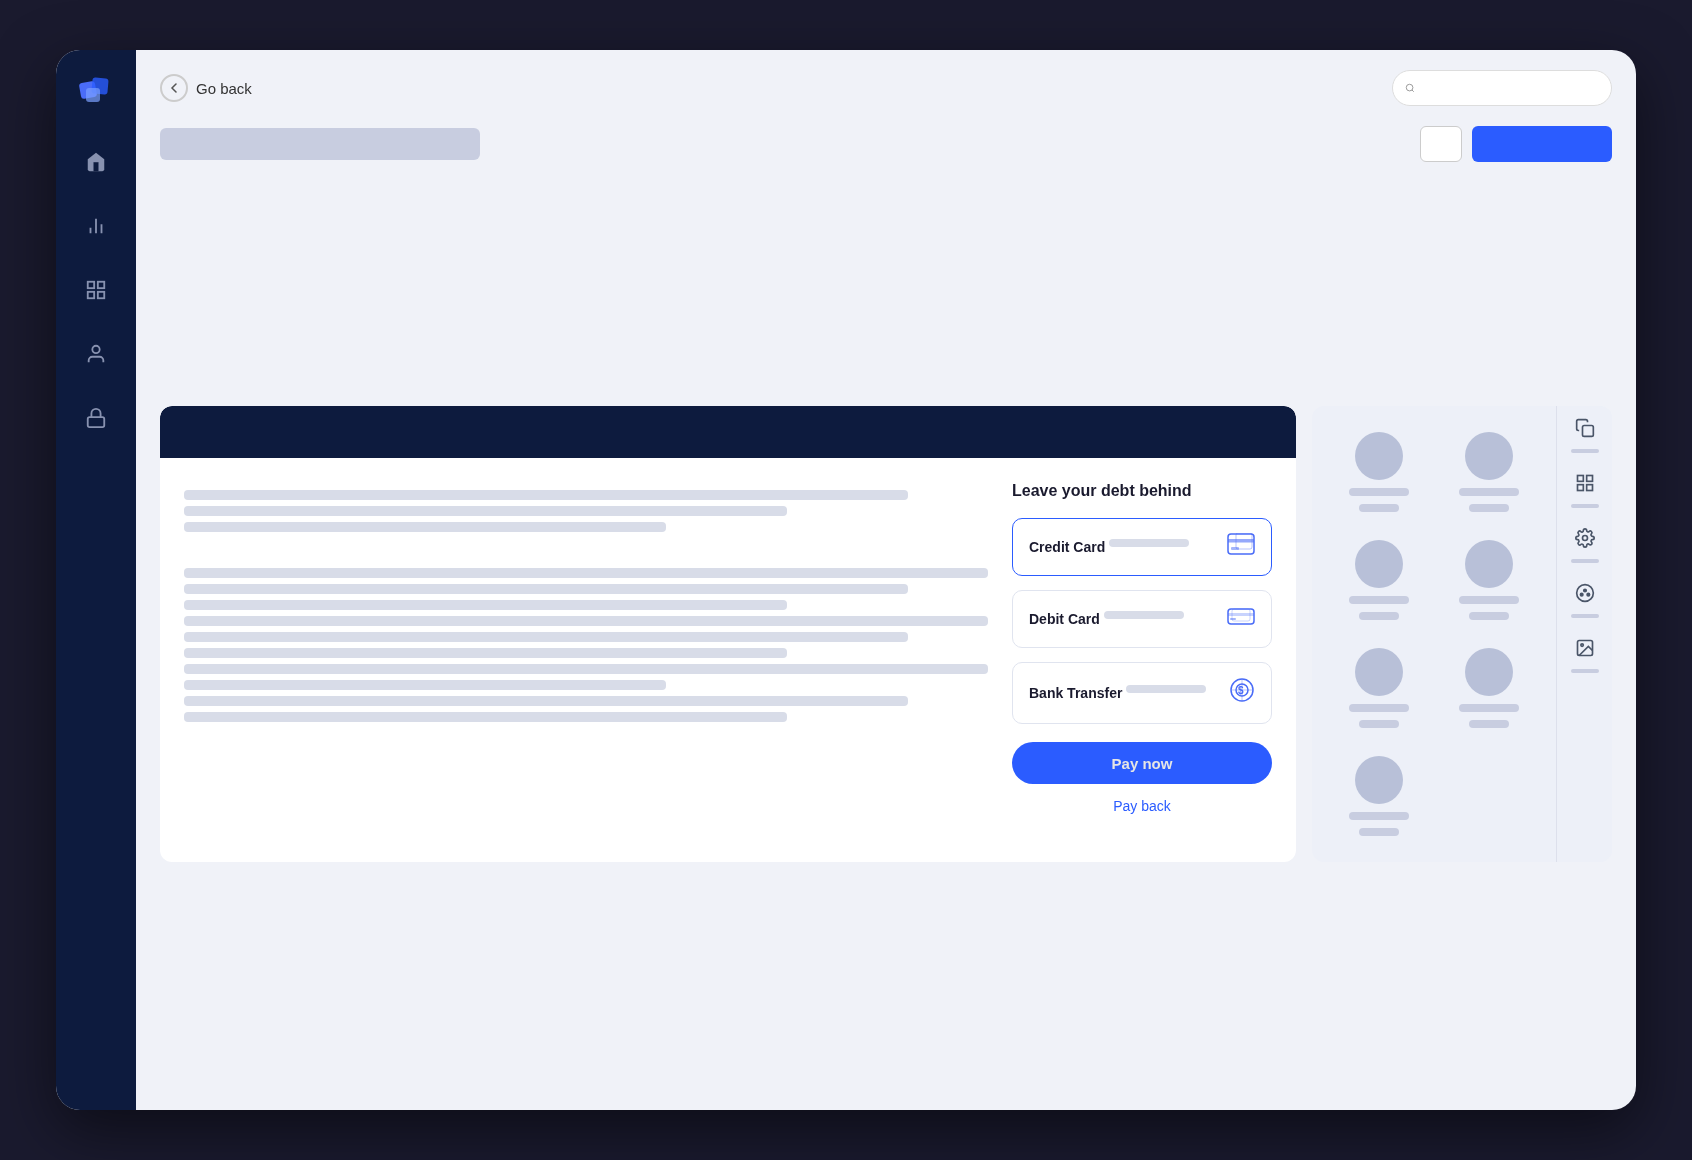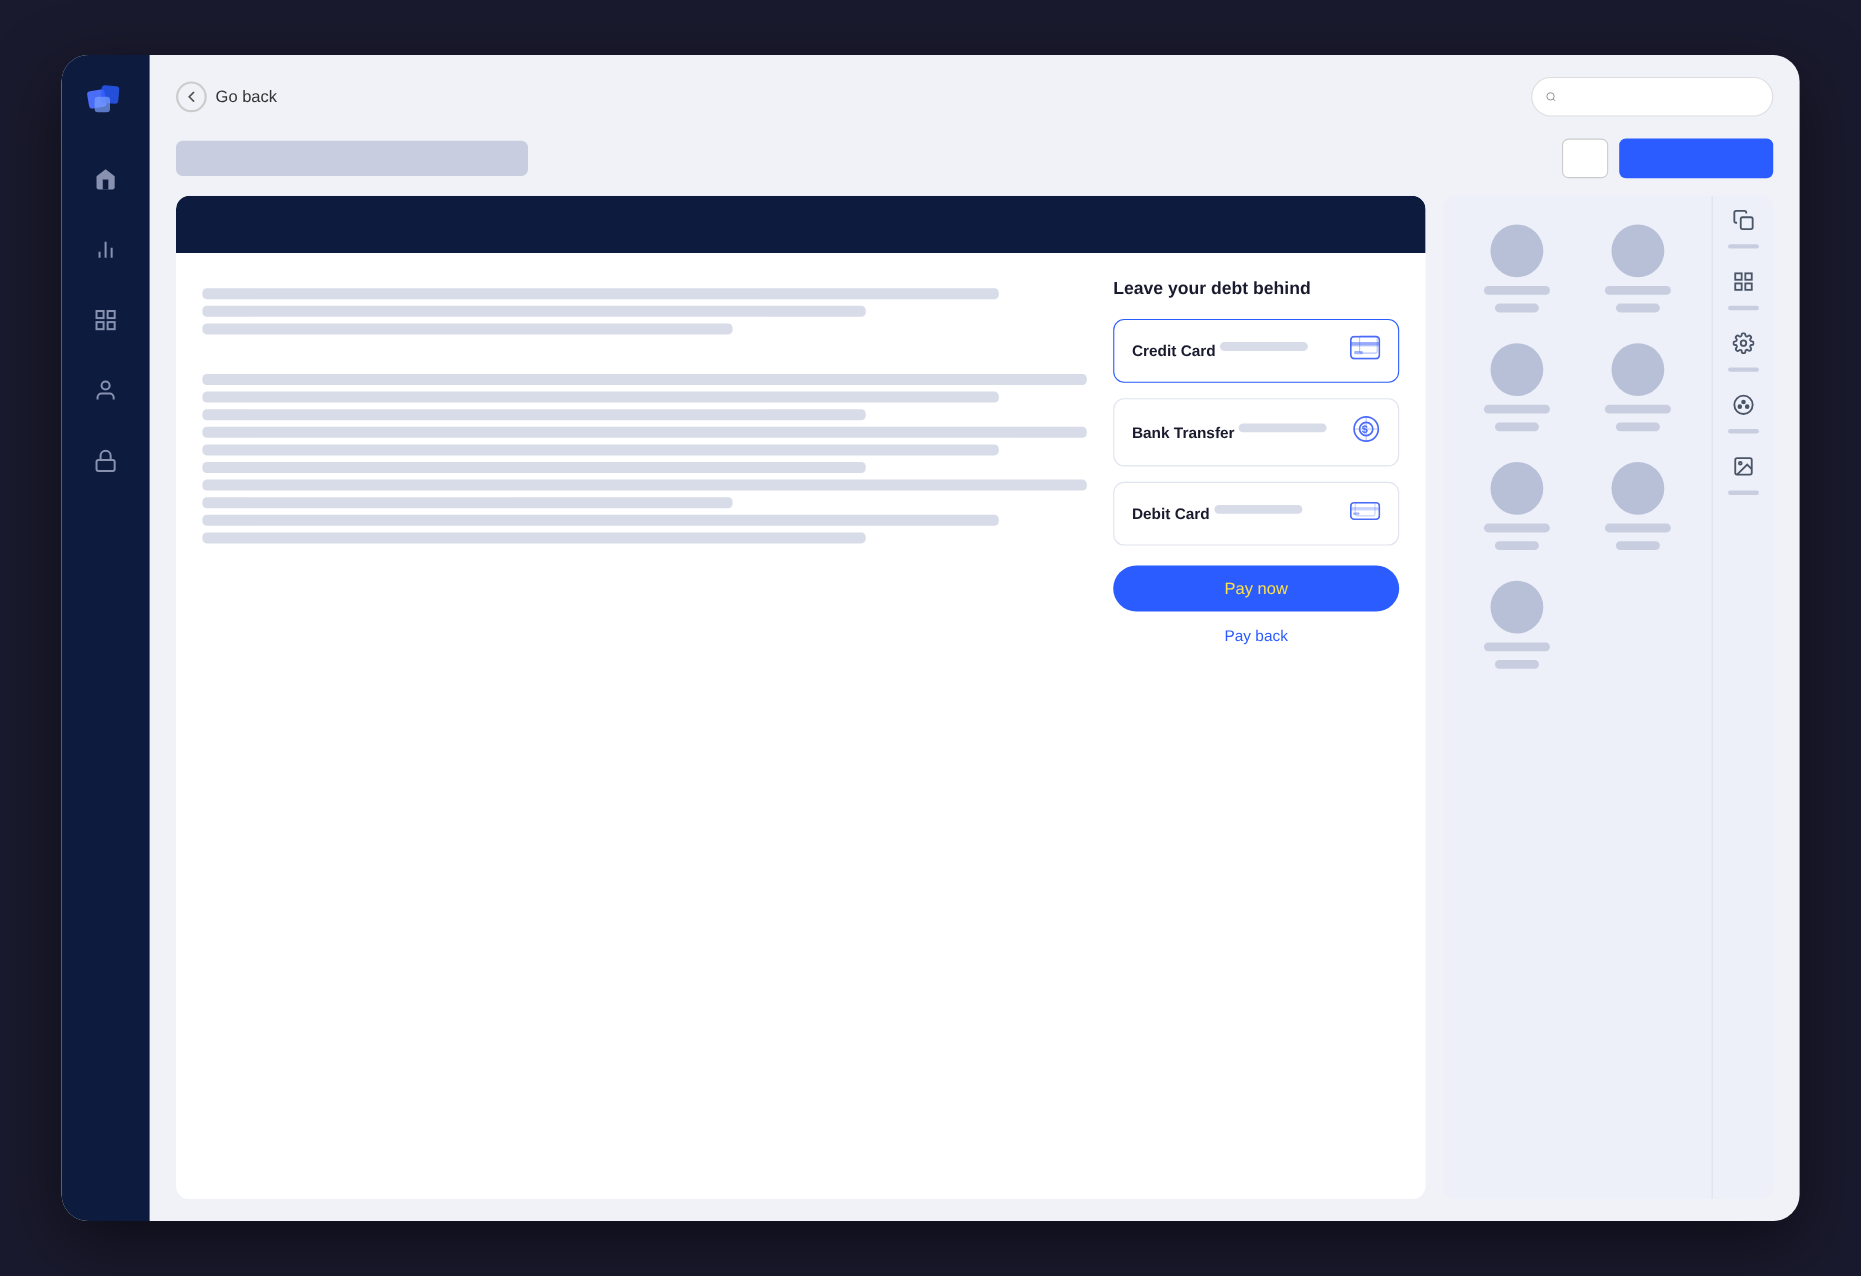--- a/index.html
+++ b/index.html
@@ -132,20 +132,21 @@
       font-size: 13px;
       font-weight: 600;
       min-width: 140px;
     }
     
     .content-row {
       display: flex;
       gap: 16px;
       flex: 1;
       overflow: hidden;
+      align-items: center;
     }
     
     .main-card {
       flex: 1;
       background: white;
       border-radius: 12px;
       padding: 0 0 24px 0;
       overflow: hidden;
       display: flex;
       flex-direction: column;
@@ -223,25 +224,25 @@
       border-radius: 4px;
     }
     .payment-option-icon {
       color: #4a6cf7;
       font-size: 22px;
     }
     .pay-now-btn {
       width: 100%;
       height: 42px;
       background: #2b5cff;
-      color: #fde047;
+      color: #e5e5e5;
       border: none;
       border-radius: 22px;
       font-size: 15px;
-      font-weight: 400;
+      font-weight: 700;
       cursor: pointer;
       margin-top: 4px;
     }
     .pay-later-link {
       text-align: center;
       color: #2b5cff;
       font-size: 14px;
       cursor: pointer;
       text-decoration: none;
     }
@@ -443,49 +444,49 @@
                   <rect x="4" y="14" width="8" height="3" rx="1" fill="#4a6cf7" opacity="0.5"></rect>
                   <rect x="1" y="6" width="26" height="3" fill="#4a6cf7" opacity="0.4"></rect>
 
                   <rect x="5" y="3" width="16" height="16" rx="2" stroke="#4a6cf7" stroke-width="1" opacity="0.4" transform="translate(4,-3)"></rect>
                 </svg>
               </div>
             </div>
 
             <div class="payment-option">
               <div class="payment-option-left">
+                <span class="payment-option-name">Debit Card</span>
+                <div class="payment-option-sub"></div>
+              </div>
+              <div class="payment-option-icon">
+                <svg width="28" height="22" viewBox="0 0 28 22" fill="none">
+                  <rect x="1" y="4" width="26" height="15" rx="3" stroke="#4a6cf7" stroke-width="1.5"></rect>
+                  <rect x="1" y="8" width="26" height="3" fill="#4a6cf7" opacity="0.3"></rect>
+                  <rect x="3" y="13" width="6" height="2" rx="1" fill="#4a6cf7" opacity="0.5"></rect>
+
+                  <rect x="4" y="2" width="18" height="12" rx="2" stroke="#4a6cf7" stroke-width="1" opacity="0.3" transform="translate(1,2)"></rect>
+                </svg>
+              </div>
+            </div>
+
+            <div class="payment-option">
+              <div class="payment-option-left">
                 <span class="payment-option-name">Bank Transfer</span>
                 <div class="payment-option-sub"></div>
               </div>
               <div class="payment-option-icon">
                 <svg width="26" height="26" viewBox="0 0 26 26" fill="none">
                   <circle cx="13" cy="13" r="11" stroke="#4a6cf7" stroke-width="1.5"></circle>
                   <circle cx="13" cy="13" r="6" stroke="#4a6cf7" stroke-width="1.5"></circle>
                   <path d="M13 2v22M2 13h22" stroke="#4a6cf7" stroke-width="1" opacity="0.4"></path>
                   <text x="9" y="17" fill="#4a6cf7" font-size="10" font-weight="bold">$</text>
                 </svg>
               </div>
             </div>
 
-            <div class="payment-option">
-              <div class="payment-option-left">
-                <span class="payment-option-name">Debit Card</span>
-                <div class="payment-option-sub"></div>
-              </div>
-              <div class="payment-option-icon">
-                <svg width="28" height="22" viewBox="0 0 28 22" fill="none">
-                  <rect x="1" y="4" width="26" height="15" rx="3" stroke="#4a6cf7" stroke-width="1.5"></rect>
-                  <rect x="1" y="8" width="26" height="3" fill="#4a6cf7" opacity="0.3"></rect>
-                  <rect x="3" y="13" width="6" height="2" rx="1" fill="#4a6cf7" opacity="0.5"></rect>
-
-                  <rect x="4" y="2" width="18" height="12" rx="2" stroke="#4a6cf7" stroke-width="1" opacity="0.3" transform="translate(1,2)"></rect>
-                </svg>
-              </div>
-            </div>
-
             <button class="pay-now-btn">Pay now</button>
             <a class="pay-later-link">Pay back</a>
           </div>
         </div>
       </div>
 
       <div class="right-panel">
         <div class="right-grid">
 
           <div class="right-grid-cell">

